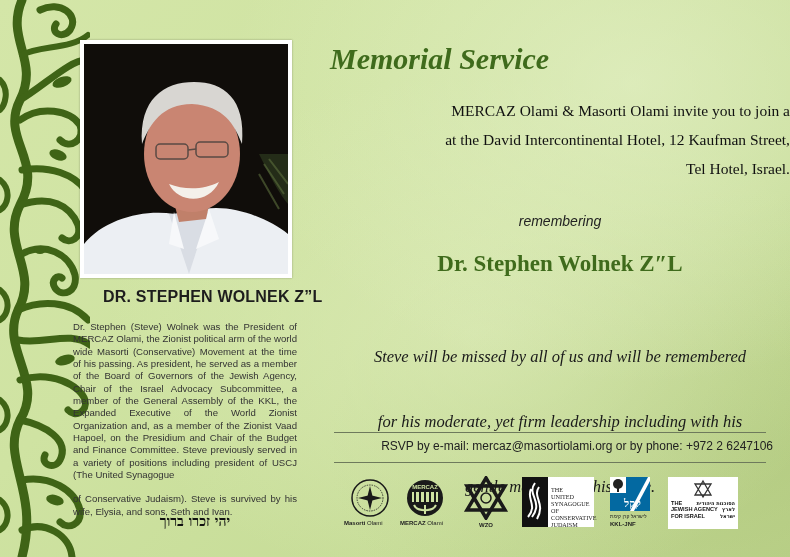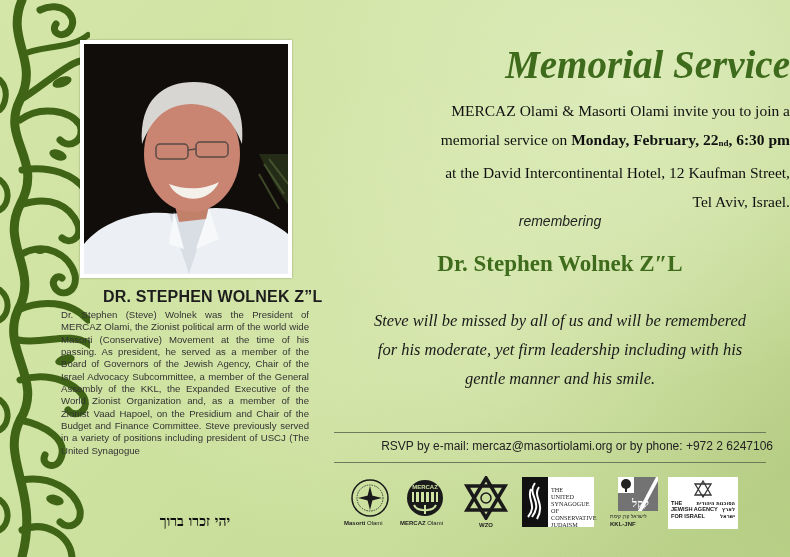--- a/index.html
+++ b/index.html
@@ -28,51 +28,51 @@
     .bio-title {
       position: absolute; left: 61px; top: 288px; width: 260px;
       font-family: "Liberation Sans", sans-serif; font-weight: bold;
       font-size: 16px; color: #1d1d1d; letter-spacing: 0.2px; margin-left: 42px;
     }
     .bio {
       position: absolute; left: 61px; top: 309px; width: 248px;
       font-family: "Liberation Sans", sans-serif; font-size: 9.6px;
       line-height: 12.35px; color: #333; text-align: justify;
     }
-    .bio p { margin: 0; }
+    .bio p { margin: 12px; }
     .hebrew {
       position: absolute; left: 135px; top: 513px; width: 120px; text-align: center;
       font-family: "DejaVu Serif", serif; font-weight: bold; font-size: 14px; color: #111;
       direction: rtl;
     }
     .right { position: absolute; left: 330px; top: 0; width: 460px; }
     .title {
-      position: absolute; left: 0; top: 42px; width: 460px; text-align: right;
+      position: absolute; left: 0; top: 42px; width: 460px; text-align: left;
       font-family: "Liberation Serif", serif; font-style: italic; font-weight: bold;
-      font-size: 39px; color: #3f6b1c;
+      font-size: 30px; color: #3f6b1c;
     }
     .invite {
       position: absolute; left: 0; top: 96px; width: 460px; text-align: right;
       font-size: 15.5px; line-height: 29px; color: #111;
     }
     .invite .l { display: block; white-space: nowrap; }
     .invite b sub, .invite b .sup { font-size: 9px; vertical-align: -1px; }
     .remembering {
       position: absolute; left: 0; top: 213px; width: 460px; text-align: center;
       font-family: "Liberation Sans", sans-serif; font-style: italic; font-size: 14px; color: #222;
     }
     .honoree {
       position: absolute; left: 0; top: 251px; width: 460px; text-align: center;
       font-family: "Liberation Serif", serif; font-weight: bold; font-size: 23px; color: #3f6b1c;
     }
     .quote {
       position: absolute; left: 0; top: 306px; width: 460px; text-align: center;
       font-style: italic; font-size: 16.5px; line-height: 29px; color: #1a1a1a;
     }
-    .quote .l { display: block; white-space: nowrap; }
+    .quote .l { display: block; white-space: nowrap; margin-top: 36px; }
     .rule { position: absolute; left: 4px; width: 432px; height: 1px; background: #6e7a5c; }
     .rsvp {
       position: absolute; left: 0; top: 439px; width: 440px; text-align: right; padding-left: 3px;
       font-family: "Liberation Sans", sans-serif; font-size: 12px; color: #222; white-space: nowrap;
     }
     .logos { position: absolute; left: 0; top: 472px; width: 460px; height: 60px; }
     .logo { position: absolute; }
     .logo-cap {
       position: absolute; font-family: "Liberation Sans", sans-serif; font-size: 6px;
       color: #222; white-space: nowrap; font-weight: bold;
@@ -136,31 +136,31 @@
       <line x1="104" y1="106" x2="112" y2="105" stroke="#5a4a44" stroke-width="1.5"></line>
 
       <path d="M85 140 C 95 160, 125 160, 135 138 C 120 146, 100 146, 85 140 Z" fill="#f4f0ea"></path>
     </svg>
   </div>
 </div>
 
 <div class="bio-title">DR. STEPHEN WOLNEK Z”L</div>
 <div class="bio">
   <p>Dr. Stephen (Steve) Wolnek was the President of MERCAZ Olami, the Zionist political arm of the world wide Masorti (Conservative) Movement at the time of his passing. As president, he served as a member of the Board of Governors of the Jewish Agency, Chair of the Israel Advocacy Subcommittee, a member of the General Assembly of the KKL, the Expanded Executive of the World Zionist Organization and, as a member of the Zionist Vaad Hapoel, on the Presidium and Chair of the Budget and Finance Committee. Steve previously served in a variety of positions including president of USCJ (The United Synagogue</p>
+  <p>of Conservative Judaism). Steve is survived by his wife, Elysia, and sons, Seth and Ivan.</p>
 </div>
 <div class="hebrew">יהי זכרו ברוך</div>
 
 <div class="right">
   <div class="title">Memorial Service</div>
 
   <div class="invite">
     <span class="l">MERCAZ Olami &amp; Masorti Olami invite you to join a</span>
-    <span class="l"><span>memorial service on </span><b><span>Monday, February, 22</span><sub>nd</sub><span>, 6:30 pm</span></b></span>
     <span class="l">at the David Intercontinental Hotel, 12 Kaufman Street,</span>
-    <span class="l">Tel Aviv, Israel.</span>
+    <span class="l">Tel Hotel, Israel.</span>
   </div>
 
   <div class="remembering">remembering</div>
   <div class="honoree">Dr. Stephen Wolnek Z″L</div>
 
   <div class="quote">
     <span class="l">Steve will be missed by all of us and will be remembered</span>
     <span class="l">for his moderate, yet firm leadership including with his</span>
     <span class="l">gentle manner and his smile.</span>
   </div>
@@ -211,21 +211,21 @@
       <div style="position:absolute; left:29px; top:9px; font-family:'Liberation Serif',serif; font-size:6.2px; line-height:7px; color:#222;">
         <div>THE</div>
         <div>UNITED</div>
         <div>SYNAGOGUE OF</div>
         <div>CONSERVATIVE</div>
         <div>JUDAISM</div>
       </div>
     </div>
 
     <div class="logo" style="left:280px; top:5px; width:42px; height:52px;">
-      <div style="position:absolute; left:8px; top:0; width:40px; height:34px; background:#737373;">
+      <div style="position:absolute; left:0; top:0; width:40px; height:34px; background:#0369a1;">
         <svg width="40" height="34" viewBox="0 0 40 34">
           <rect x="0" y="0" width="16" height="16" fill="#fff"></rect>
           <circle cx="8" cy="7" r="5" fill="#222"></circle>
           <rect x="7" y="10" width="2" height="5" fill="#222"></rect>
           <path d="M20 34 L 38 0 L 40 0 L 40 4 L 24 34 Z" fill="#fff"></path>
           <text x="14" y="30" font-size="11" fill="#fff" font-family="DejaVu Serif, serif" font-weight="bold">קקל</text>
         </svg>
       </div>
       <div class="logo-cap" style="left:0; top:36px; font-weight:normal; font-size:5px;">לישראל קרן קימת</div>
       <div class="logo-cap" style="left:0; top:44px;">KKL-JNF</div>

